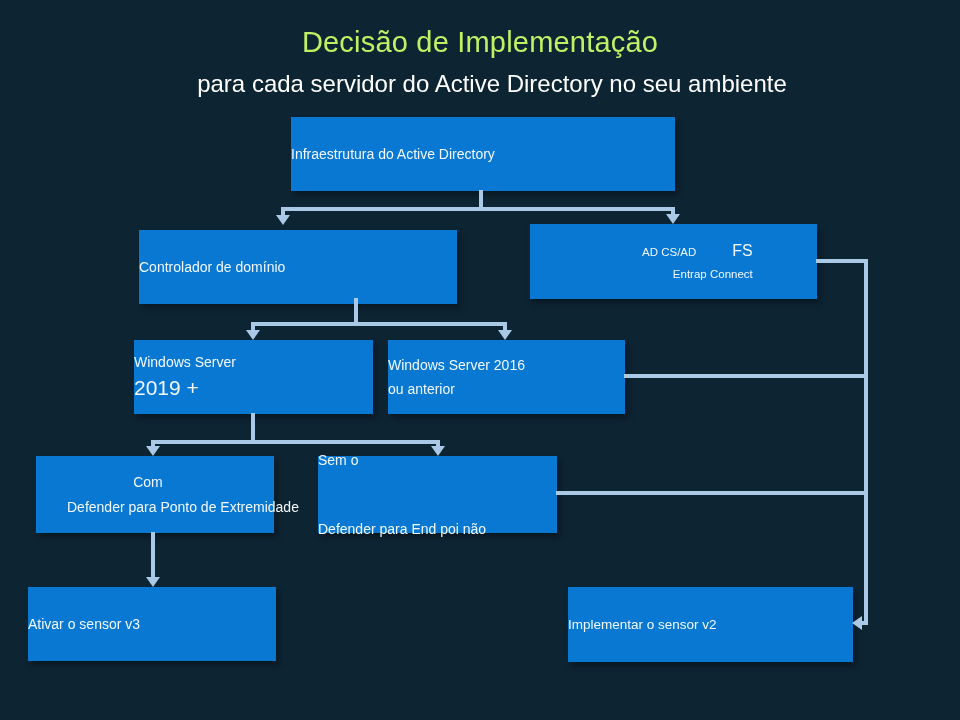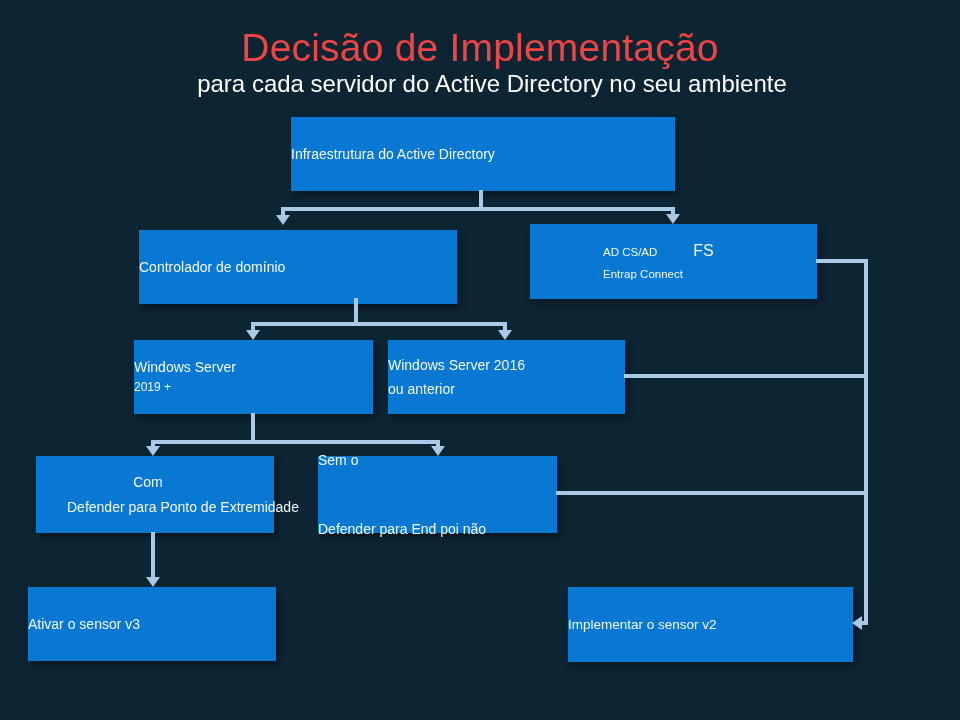--- a/index.html
+++ b/index.html
@@ -10,21 +10,21 @@
   }
   html,body{margin:0;padding:0;}
   body{
     width:960px;height:720px;background:var(--bg);
     font-family:"Liberation Sans","DejaVu Sans",sans-serif;
     overflow:hidden;position:relative;color:var(--txt);
   }
   .canvas{position:absolute;inset:0;}
   .title{
     position:absolute;left:0;top:26px;width:960px;text-align:center;
-    font-size:39px;font-weight:400;color:#ef4444;letter-spacing:.2px;
+    font-size:29px;font-weight:400;color:#bef264;letter-spacing:.2px;
   }
   .subtitle{
     position:absolute;left:12px;top:70px;width:960px;text-align:center;
     font-size:24px;font-weight:400;color:#ffffff;
   }
   .node{
     position:absolute;background:var(--box);
     display:flex;flex-direction:column;justify-content:center;align-items:flex-start;
     font-size:14px;line-height:1.15;color:var(--txt);
     box-shadow:3px 4px 6px rgba(0,0,0,0.35);
@@ -35,26 +35,26 @@
   .arr-d{position:absolute;width:0;height:0;
     border-left:7px solid transparent;border-right:7px solid transparent;
     border-top:10px solid var(--line);}
   .arr-l{position:absolute;width:0;height:0;
     border-top:7px solid transparent;border-bottom:7px solid transparent;
     border-right:10px solid var(--line);}
   
   .n-infra{left:291px;top:117px;width:384px;height:74px;}
   .n-dc{left:139px;top:230px;width:318px;height:74px;}
   .n-adcs{left:530px;top:224px;width:287px;height:75px;align-items:flex-start;}
-  .n-adcs .inner{margin-left:73px;text-align:left;}
+  .n-adcs .inner{margin-left:112px;text-align:right;}
   .n-adcs .sm{font-size:11.5px;}
   .n-adcs .lg{font-size:16px;margin-left:36px;}
   .n-adcs .l2{margin-top:7px;}
   .n-ws2019{left:134px;top:340px;width:239px;height:74px;}
-  .n-ws2019 .l2{font-size:12px;margin-top:6px;}
+  .n-ws2019 .l2{font-size:21px;margin-top:6px;}
   .n-ws2016{left:388px;top:340px;width:237px;height:74px;}
   .n-com{left:36px;top:456px;width:238px;height:77px;align-items:flex-start;}
   .n-com .l1{align-self:center;margin-left:-14px;}
   .n-com .l2{white-space:nowrap;margin-left:31px;text-align:center;}
   .n-sem{left:318px;top:456px;width:239px;height:77px;gap:44px;}
   .n-ativar{left:28px;top:587px;width:248px;height:74px;}
   .n-impl{left:568px;top:587px;width:285px;height:75px;font-size:13.5px;}
 </style>
 </head>
 <body>

